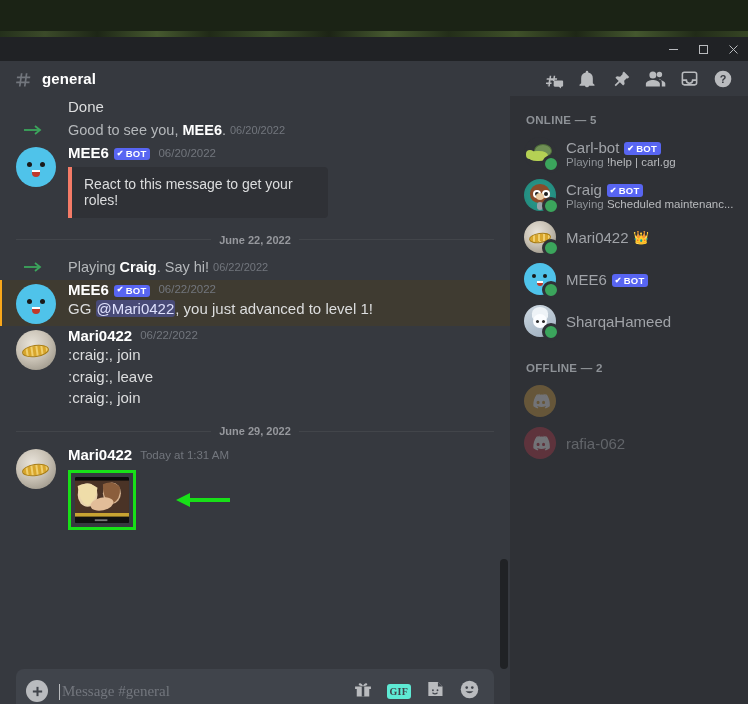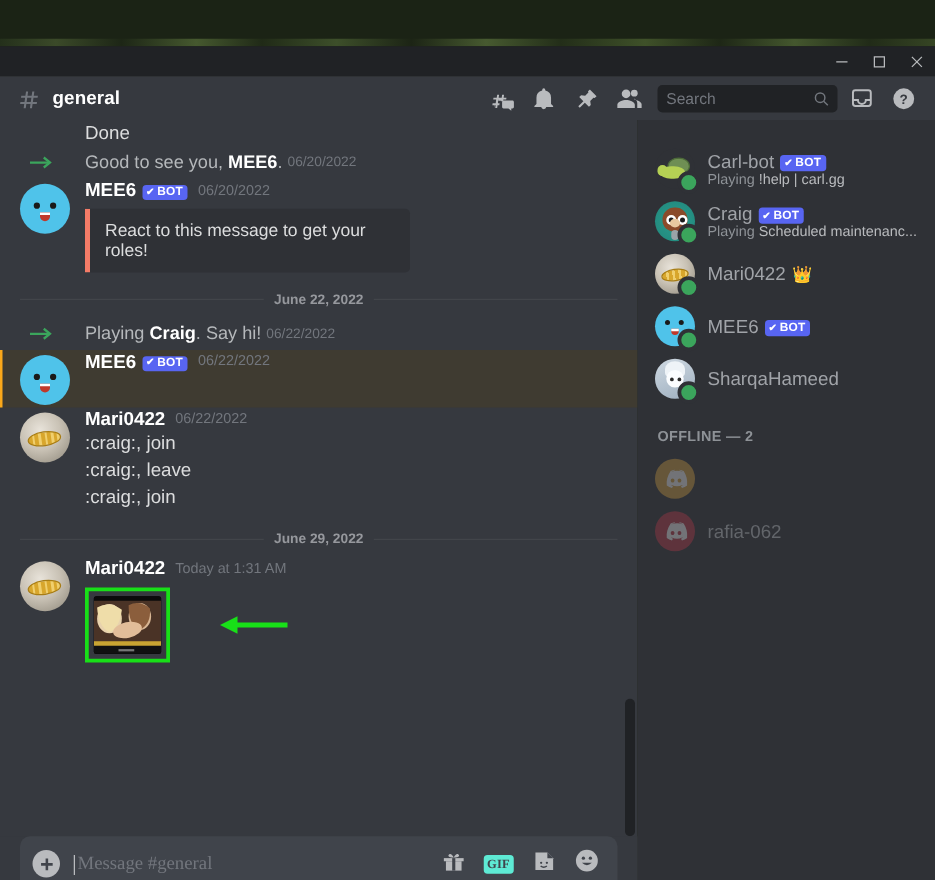--- a/index.html
+++ b/index.html
@@ -343,29 +343,20 @@
     </span>
 
     <span class="hdr-icon">
       <svg width="21" height="21" viewBox="0 0 24 24">
           <path fill="currentColor" d="M9 12a4 4 0 1 0 0-8 4 4 0 0 0 0 8zm0 1.6c-3 0-8 1.5-8 4.4V21h16v-3c0-2.9-5-4.4-8-4.4z"></path>
           <path fill="currentColor" d="M16.6 12.3c1.6 1 2.6 2.5 2.6 4.3V21h4v-3.2c0-2.4-3.6-3.8-6.6-4.5z"></path>
           <circle fill="currentColor" cx="16.5" cy="7.5" r="3.1"></circle>
         </svg>
     </span>
 
-    <div class="search-box">
-      <span class="search-ph">Search</span>
-      <span class="search-ico">
-        <svg width="14" height="14" viewBox="0 0 24 24">
-            <circle cx="10.5" cy="10.5" r="6.5" fill="none" stroke="currentColor" stroke-width="2"></circle>
-            <line x1="15.3" y1="15.3" x2="21" y2="21" stroke="currentColor" stroke-width="2"></line>
-          </svg>
-      </span>
-    </div>
 
     <span class="hdr-icon">
       <svg width="19" height="19" viewBox="0 0 24 24">
           <rect x="3" y="4" width="18" height="16" rx="2.5" fill="none" stroke="currentColor" stroke-width="2"></rect>
           <path d="M3 14h5a4 4 0 0 0 8 0h5" fill="none" stroke="currentColor" stroke-width="2"></path>
         </svg>
     </span>
 
     <span class="hdr-icon">
       <svg width="20" height="20" viewBox="0 0 24 24">
@@ -451,20 +442,21 @@
             </div>
             <div class="msg-body">
               <div class="msg-head">
                 <span class="author">MEE6</span>
                 <span class="bot-tag">
                     <span class="chk">✔</span>
                     <span>BOT</span>
                   </span>
                 <span class="timestamp">06/22/2022</span>
               </div>
+              <div class="msg-text"><span>GG </span><span class="mention-pill">@Mari0422</span><span>, you just advanced to level 1!</span></div>
             </div>
           </div>
         </div>
 
         <div class="msg">
           <div class="msg-grid">
             <div class="avatar-col">
               <div class="avatar av-ring">
                   <span class="band"></span>
                 </div>
@@ -567,20 +559,21 @@
                   <circle cx="15.2" cy="9.8" r="1.5" fill="#40444b"></circle>
                   <path d="M7.5 14q4.5 4.5 9 0z" fill="#40444b"></path>
                 </svg>
             </span>
           </span>
         </div>
       </div>
     </div>
 
     <div class="members">
+      <div class="grp-hdr">ONLINE — 5</div>
 
       <div class="member">
         <div class="m-avatar-wrap">
           <div class="m-avatar av-turtle">
             <span class="shell"></span>
               <span class="bodyp"></span>
               <span class="head"></span>
           </div>
           <span class="status-dot"></span>
         </div>

